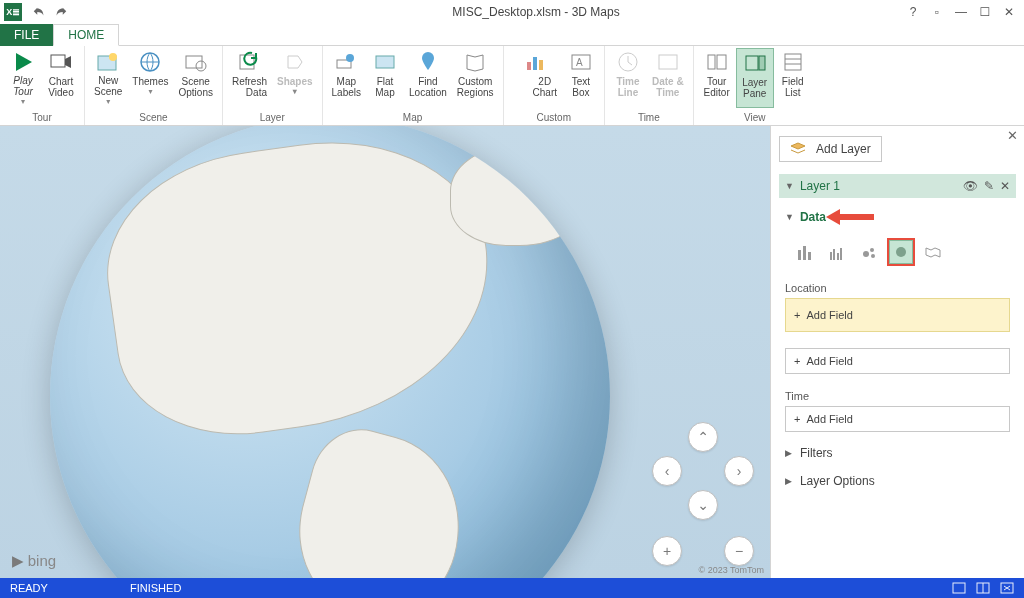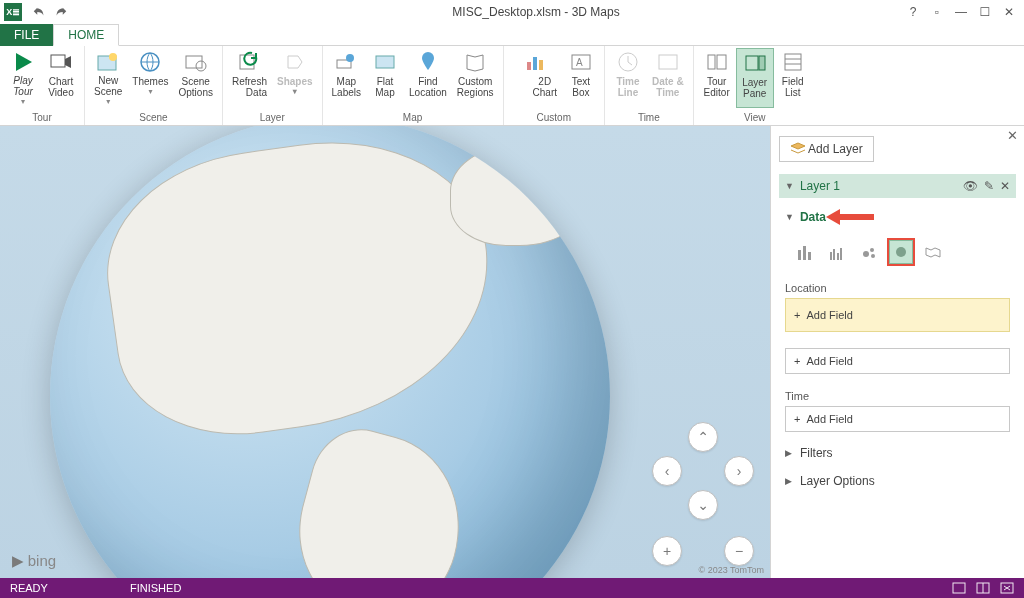--- a/index.html
+++ b/index.html
@@ -39,40 +39,40 @@
 .land1 { left: 60px; top: 30px; width: 380px; height: 280px; border-radius: 40% 45% 55% 35%; transform: rotate(-8deg); }
 .land2 { left: 250px; top: 320px; width: 160px; height: 180px; border-radius: 30% 55% 45% 50%; transform: rotate(15deg); }
 .land3 { left: 400px; top: 30px; width: 140px; height: 100px; border-radius: 45% 40% 50% 40%; }
 .nav-ctrl { position: absolute; width: 30px; height: 30px; border-radius: 50%; background: #fff; border: 1px solid #c0c0c0; display: flex; align-items: center; justify-content: center; cursor: pointer; color: #7a7a7a; font-size: 14px; box-shadow: 0 1px 2px rgba(0,0,0,0.1); }
 .bing-logo { position: absolute; left: 12px; bottom: 8px; color: #888; font-size: 15px; }
 .copyright { position: absolute; right: 270px; bottom: 3px; color: #888; font-size: 9px; }
 
 
 .pane { width: 254px; background: #fff; border-left: 1px solid #d4d4d4; padding: 10px 8px; position: relative; overflow: hidden; }
 .pane-close { position: absolute; right: 6px; top: 2px; cursor: pointer; color: #666; font-size: 13px; }
-.add-layer { border: 1px solid #c8c8c8; padding: 5px 10px; display: inline-flex; align-items: flex-end; gap: 2px; cursor: pointer; font-size: 12px; }
+.add-layer { border: 1px solid #c8c8c8; padding: 5px 10px; display: inline-flex; align-items: flex-end; gap: 10px; cursor: pointer; font-size: 12px; }
 .layer-hdr { margin-top: 12px; background: #d1e7dc; padding: 5px 6px; display: flex; align-items: center; font-size: 12px; color: #217346; }
 .layer-hdr .hdr-icons { margin-left: auto; display: flex; gap: 6px; color: #555; }
 .data-hdr { margin-top: 10px; padding: 2px 6px; display: flex; align-items: center; gap: 6px; }
 .data-hdr .lbl { color: #217346; font-weight: bold; font-size: 12px; }
 .red-arrow { display: inline-block; position: relative; margin-left: 6px; }
 .red-arrow .shaft { width: 36px; height: 6px; background: #e74c3c; display: block; }
 .red-arrow .head { position: absolute; left: -12px; top: -5px; width: 0; height: 0; border-top: 8px solid transparent; border-bottom: 8px solid transparent; border-right: 14px solid #e74c3c; }
 .viz-row { margin: 12px 0 0 12px; display: flex; gap: 4px; }
 .viz-btn { width: 28px; height: 28px; display: flex; align-items: center; justify-content: center; cursor: pointer; color: #888; }
 .viz-btn.sel { background: #c6e5d4; border: 3px solid #e74c3c; outline: 1px solid #86bc9e; outline-offset: -3px; }
 .field-sec { margin-top: 16px; padding: 0 6px; }
 .field-sec .fs-lbl { font-size: 11px; color: #555; margin-bottom: 4px; }
 .add-field { border: 1px solid #c8c8c8; padding: 6px 8px; font-size: 11px; cursor: pointer; display: flex; align-items: center; gap: 6px; }
 .add-field.loc { background: #fdf3cc; border-color: #e6d88f; height: 34px; }
 .collapse-sec { margin-top: 14px; padding: 0 6px; display: flex; align-items: center; gap: 8px; cursor: pointer; font-size: 12px; color: #444; }
 .caret { font-size: 9px; color: #666; }
 
 
-.status { position: absolute; bottom: 0; left: 0; right: 0; height: 20px; background: #701a75; color: #fff; display: flex; align-items: center; padding: 0 10px; font-size: 11px; }
+.status { position: absolute; bottom: 0; left: 0; right: 0; height: 20px; background: #1d4ed8; color: #fff; display: flex; align-items: center; padding: 0 10px; font-size: 11px; }
 .status .sp { width: 120px; }
 .status .right { margin-left: auto; display: flex; gap: 10px; }
 .status .sbtn { cursor: pointer; opacity: 0.9; }
 
 svg { display: block; }
 </style>
 </head>
 <body>
 
 <div class="qat">

